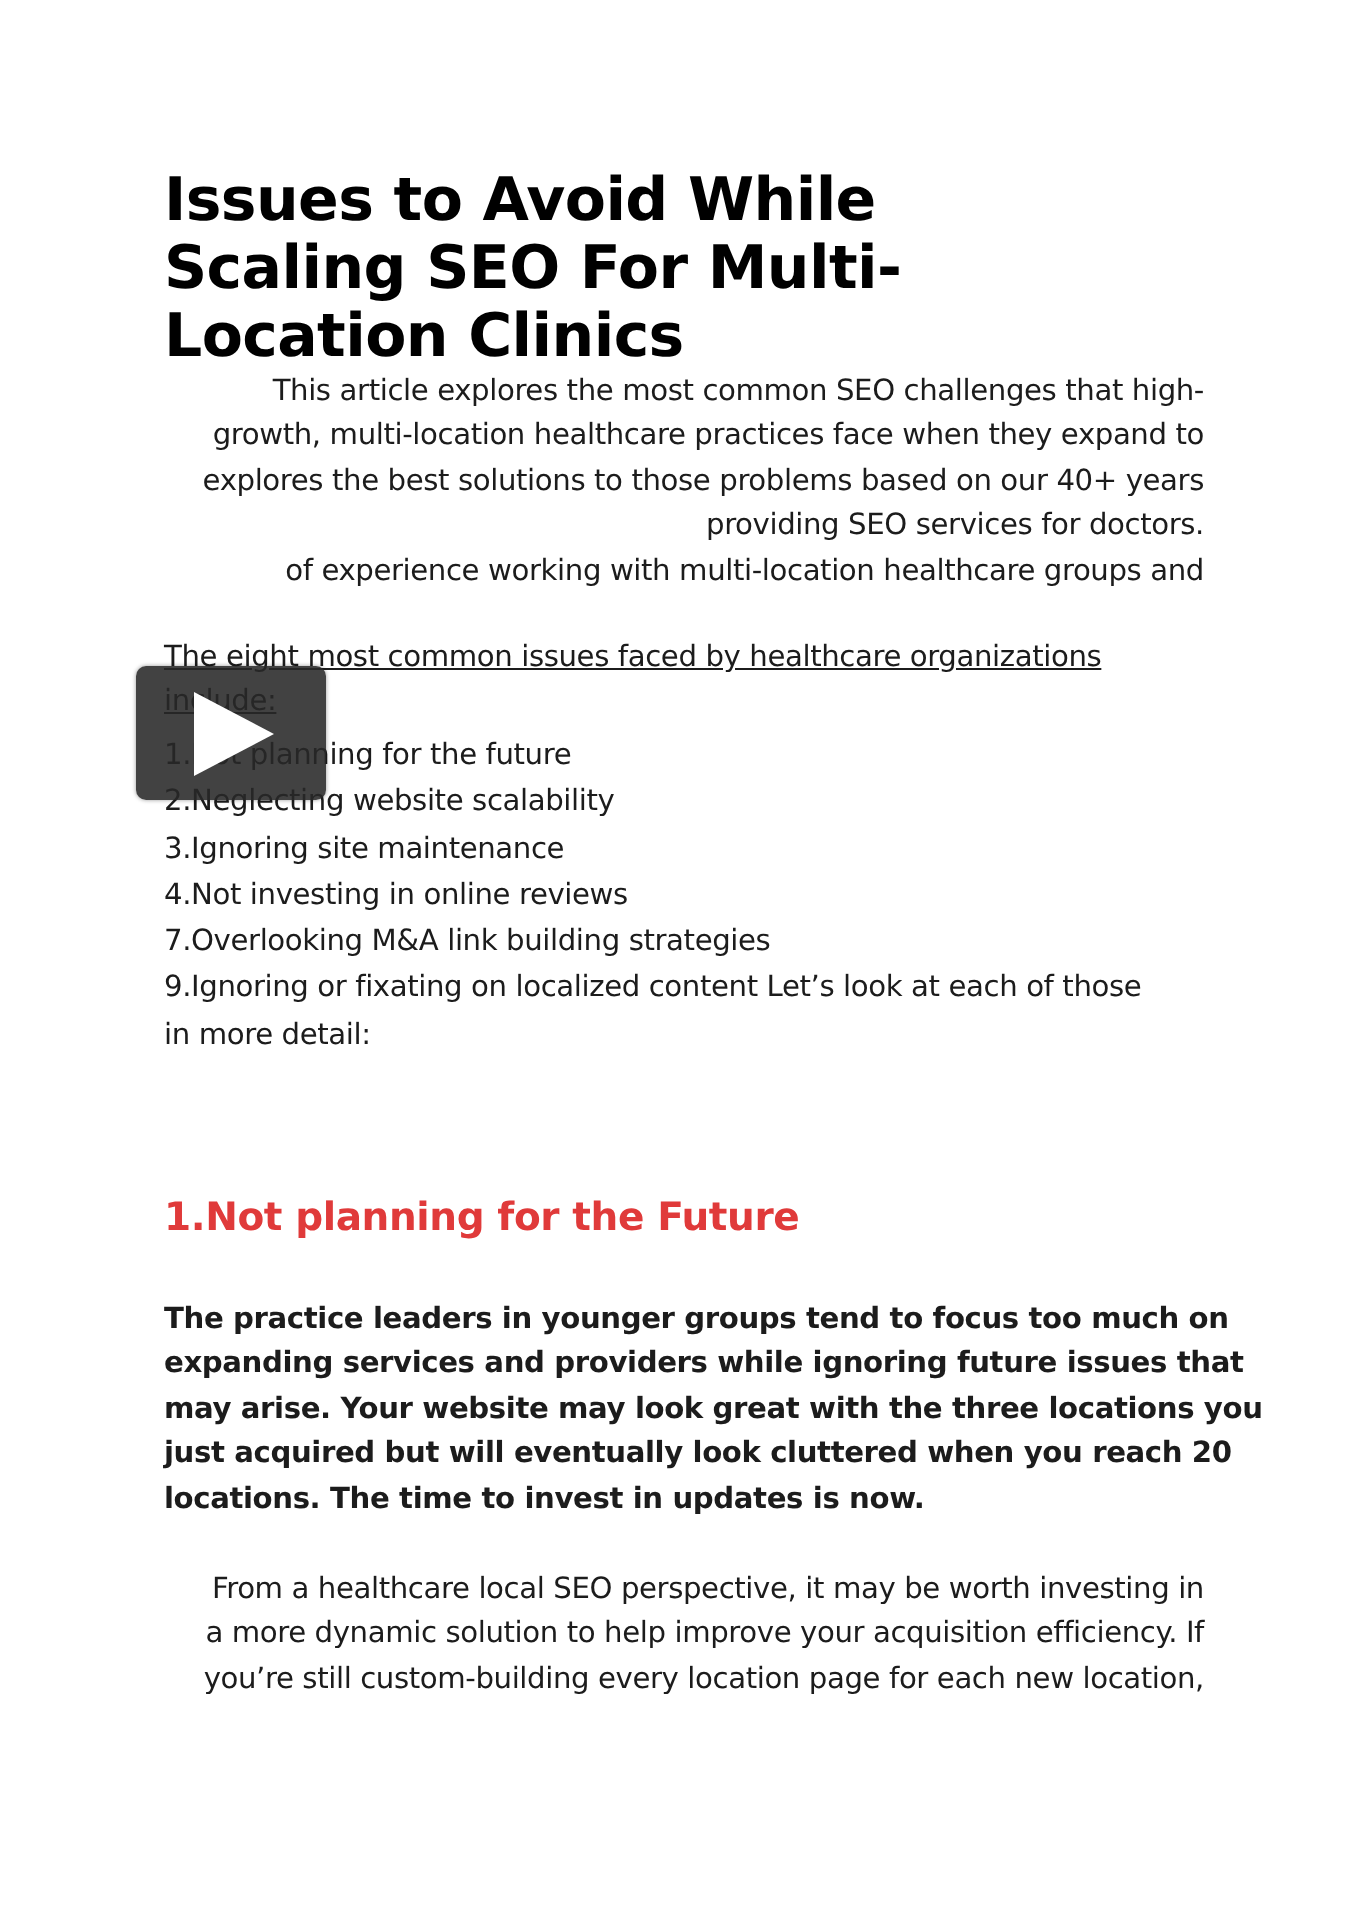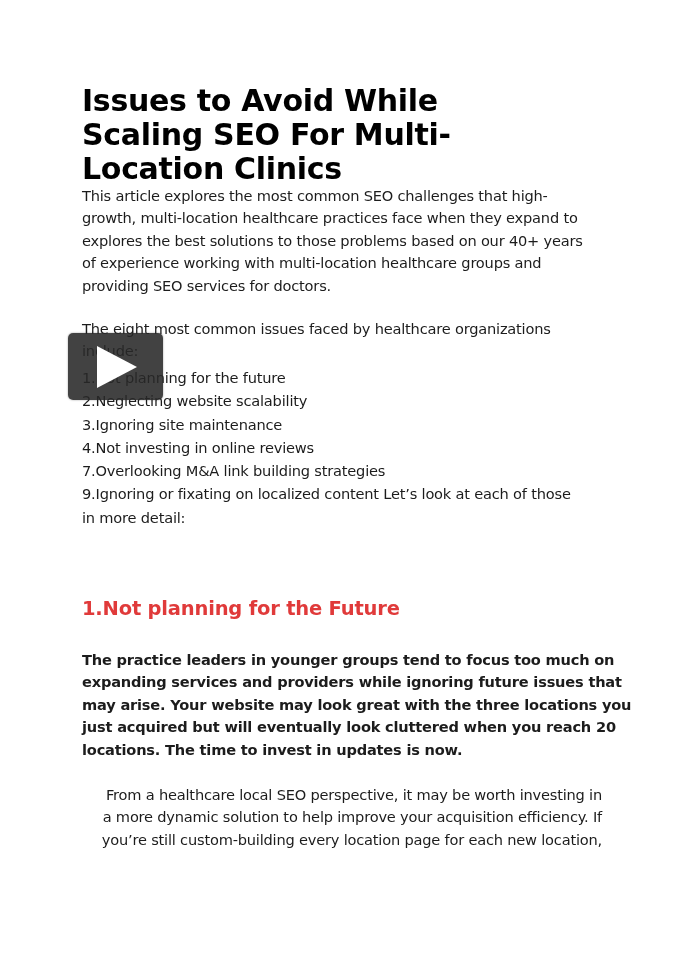--- a/index.html
+++ b/index.html
@@ -40,22 +40,22 @@
     .text-block {
       position: absolute;
       left: 82px;
       width: 520px;
       font-size: 14.6px;
       line-height: 22.4px;
       color: #1c1c1c;
       letter-spacing: -0.2px;
     }
     .line { display: block; white-space: nowrap; }
-    .intro { top: 185px; }
-    .lead { top: 318px; }
+    .intro { top: 185px; text-align: right; }
+    .lead { top: 318px; text-decoration: underline; }
     .list { top: 366px; line-height: 23.3px; }
     .section-heading {
       position: absolute;
       left: 82px;
       top: 596px;
       margin: 0;
       font-family: "DejaVu Sans", sans-serif;
       font-weight: bold;
       font-size: 19.5px;
       line-height: 26px;
@@ -90,22 +90,22 @@
   <h1 class="title">
     <span>Issues to Avoid While</span>
     <span>Scaling SEO For Multi-</span>
     <span>Location Clinics</span>
   </h1>
 
   <div class="text-block intro">
     <span class="line">This article explores the most common SEO challenges that high-</span>
     <span class="line">growth, multi-location healthcare practices face when they expand to</span>
     <span class="line">explores the best solutions to those problems based on our 40+ years</span>
+    <span class="line">providing SEO services for doctors.</span>
     <span class="line">of experience working with multi-location  healthcare groups and</span>
-    <span class="line">providing SEO services for doctors.</span>
   </div>
 
   <div class="text-block lead">
     <span class="line">The eight most common issues faced by healthcare organizations</span>
     <span class="line">include:</span>
   </div>
 
   <div class="text-block list">
     <span class="line">1.Not planning  for the future</span>
     <span class="line">2.Neglecting  website scalability</span>

